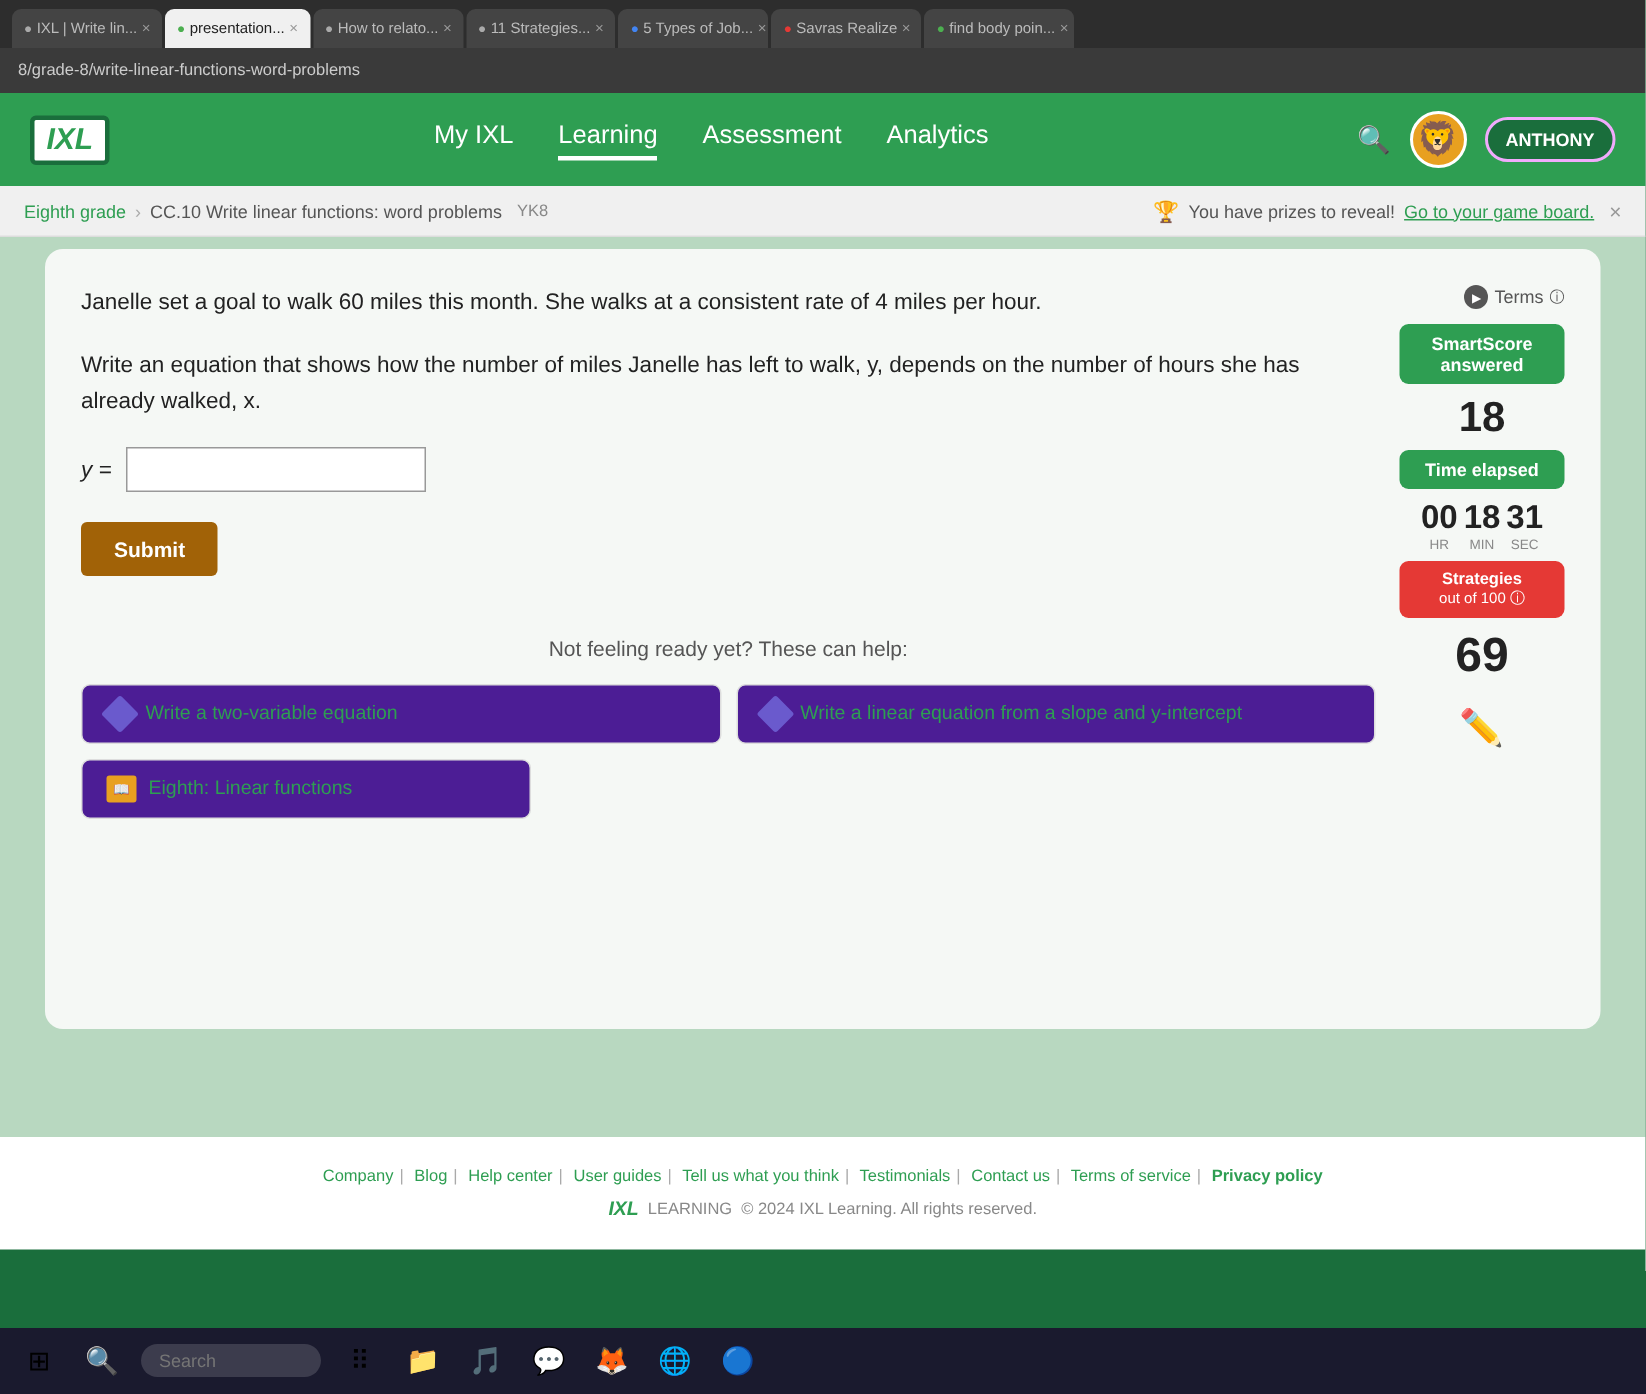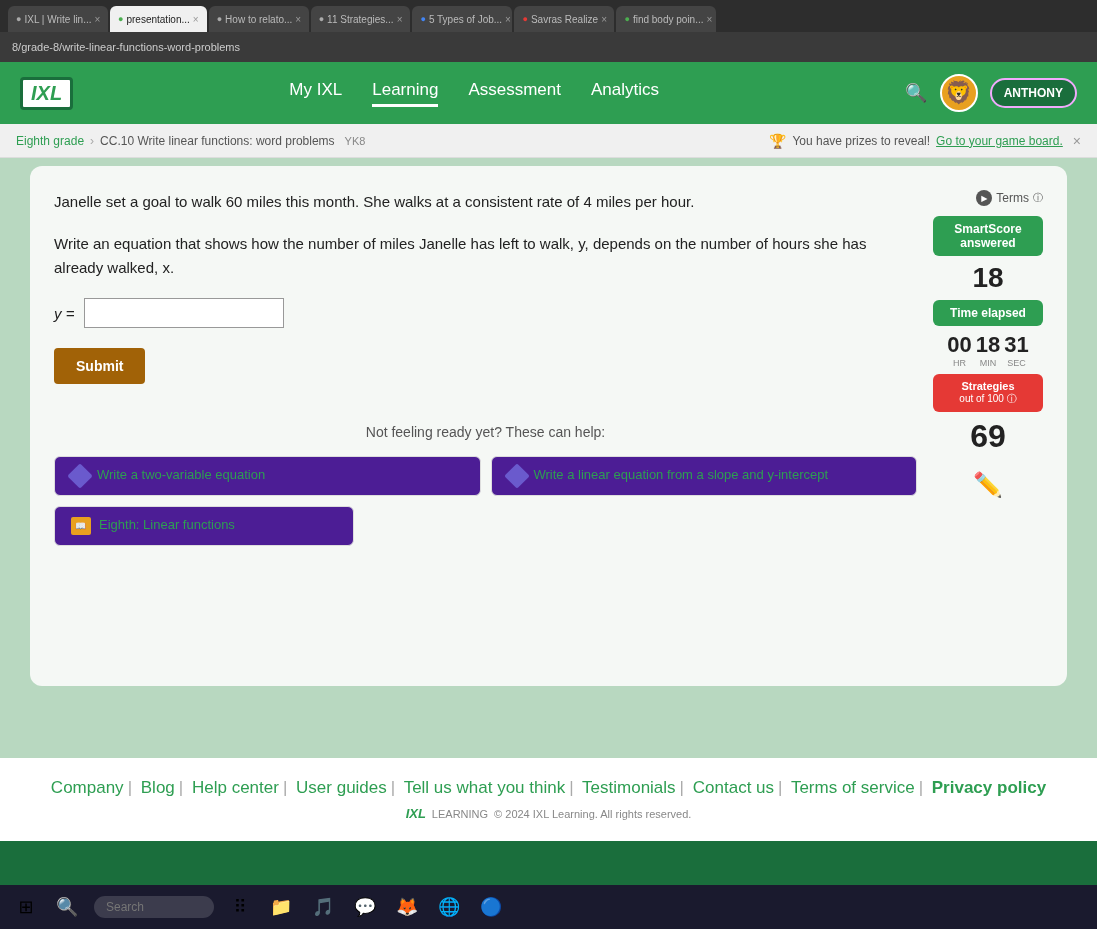--- a/index.html
+++ b/index.html
@@ -336,21 +336,21 @@
       cursor: pointer;
     }
 
     
     .footer {
       background: #fff;
       padding: 20px;
       text-align: center;
     }
     .footer-links {
-      font-size: 17px;
+      font-size: 11px;
       color: #555;
       margin-bottom: 8px;
     }
     .footer-links a {
       color: #2e9e52;
       text-decoration: none;
     }
     .footer-links span { color: #aaa; margin: 0 4px; }
     .footer-bottom {
       font-size: 11px;

